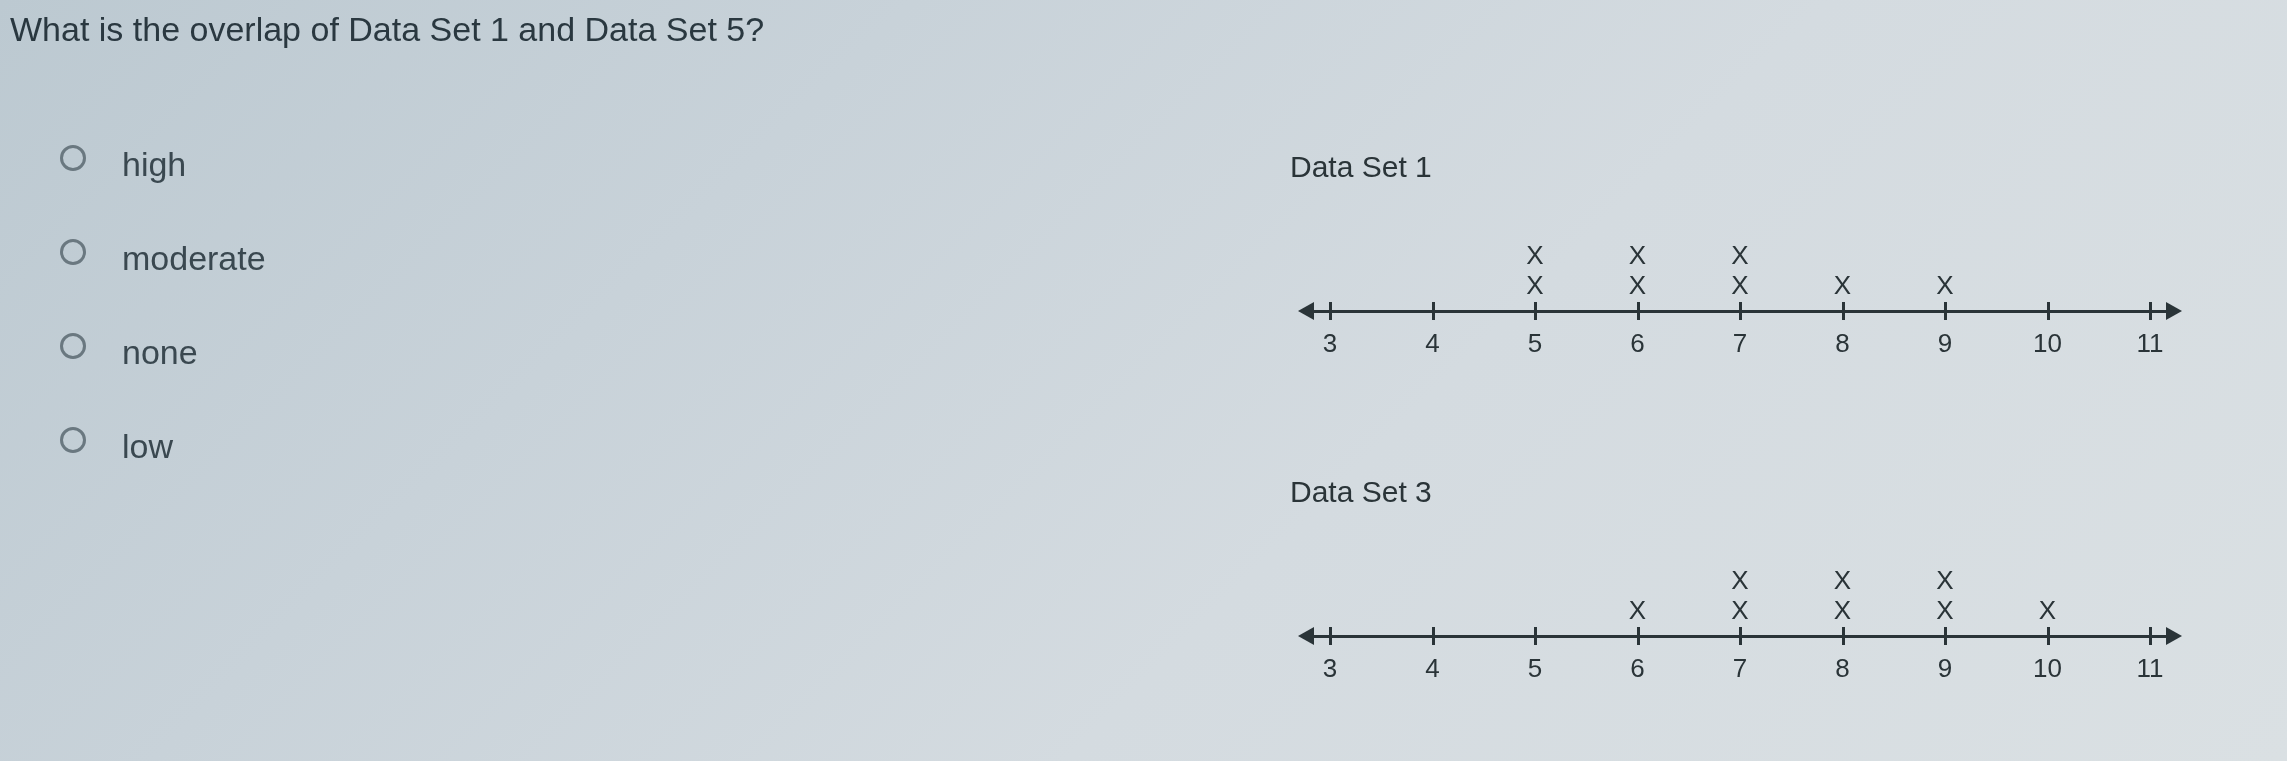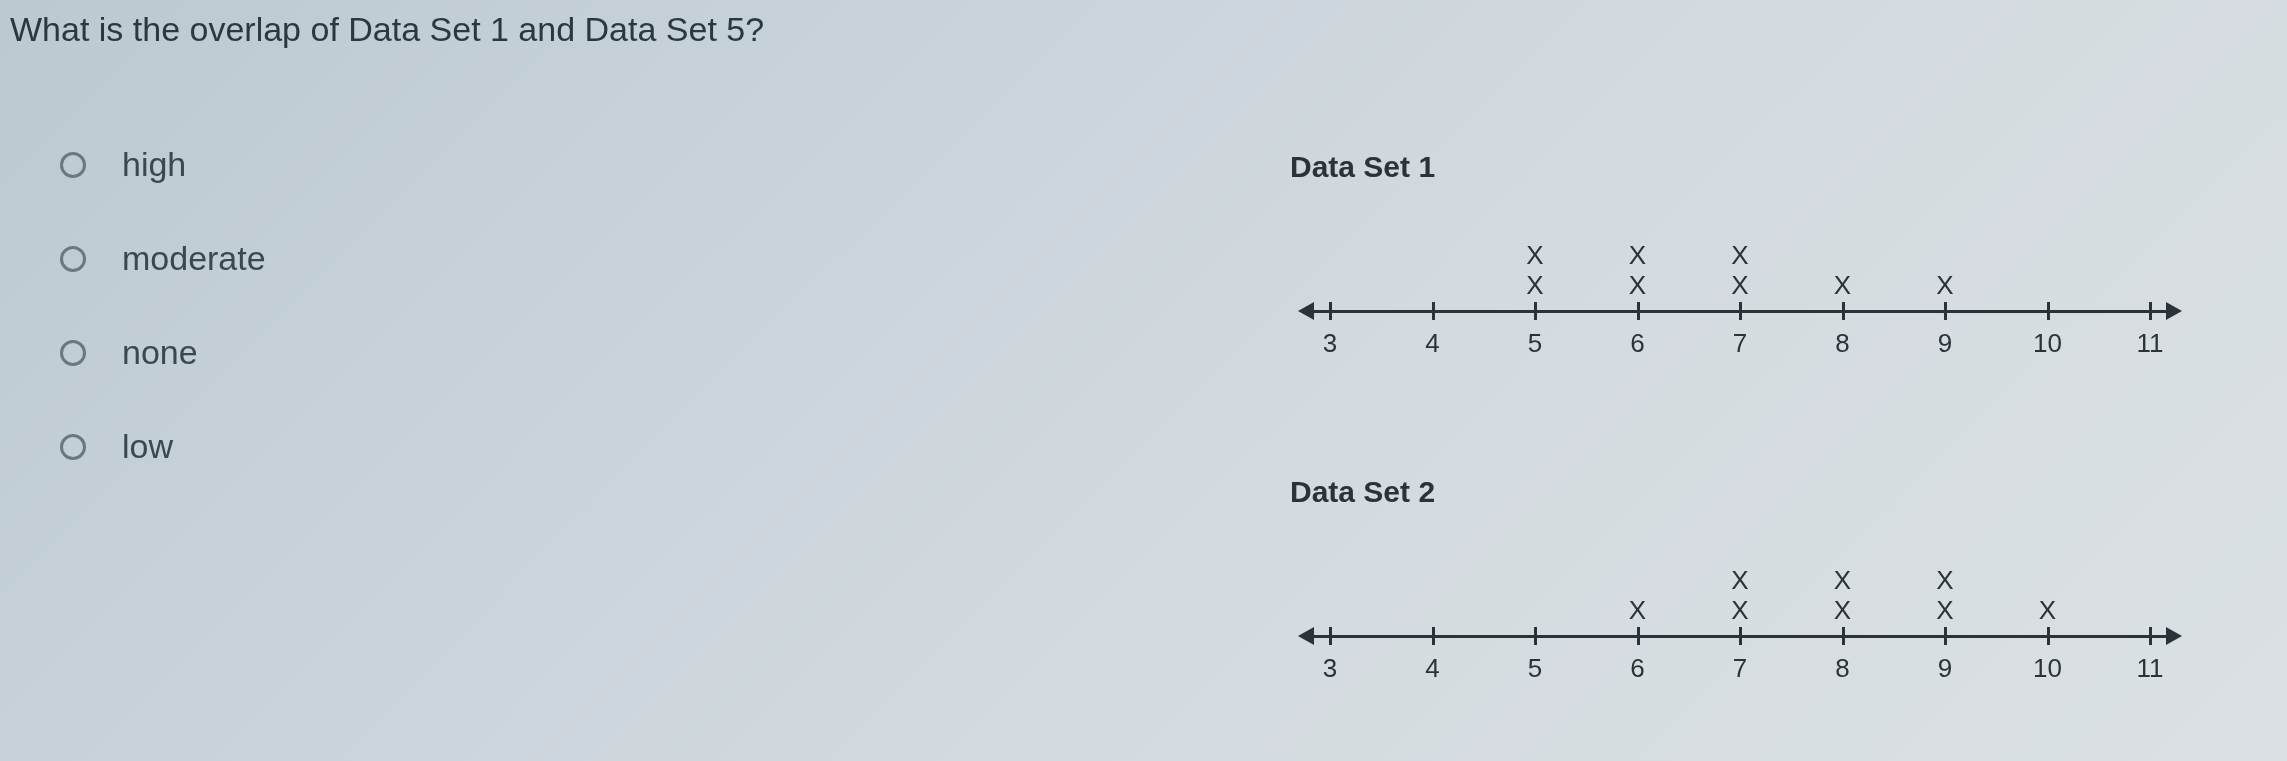--- a/index.html
+++ b/index.html
@@ -23,37 +23,36 @@
       font-size: 34px;
       color: #2a3840;
     }
     .options {
       position: absolute;
       top: 145px;
       left: 60px;
     }
     .option {
       display: flex;
-      align-items: center;
       margin-bottom: 55px;
       font-size: 34px;
       color: #3a4850;
       cursor: pointer;
     }
     .radio {
       width: 26px;
       height: 26px;
       border: 3px solid #6a7880;
       border-radius: 50%;
       margin-right: 36px;
       background: transparent;
     }
     .dataset-label {
       font-size: 30px;
-      font-weight: bold;
+      font-weight: normal;
       color: #2a3438;
       position: absolute;
     }
     .dataset1-label {
       top: 150px;
       left: 1290px;
     }
     .dataset2-label {
       top: 475px;
       left: 1290px;
@@ -193,21 +192,21 @@
       </div>
       <div class="x-stack" style="left: 552.5px;">
         <div class="x-mark">X</div>
       </div>
       <div class="x-stack" style="left: 655px;">
         <div class="x-mark">X</div>
       </div>
     </div>
 </div>
 
-<div class="dataset-label dataset2-label">Data Set 2</div>
+<div class="dataset-label dataset2-label">Data Set 3</div>
 <div class="numberline numberline2">
   <div class="axis" id="axis2">
       <div class="line"></div>
       <div class="arrow-left"></div>
       <div class="arrow-right"></div>
       <div class="tick" style="left: 39px;"></div>
       <div class="tick-label" style="left: 40px;">3</div>
       <div class="tick" style="left: 141.5px;"></div>
       <div class="tick-label" style="left: 142.5px;">4</div>
       <div class="tick" style="left: 244px;"></div>

